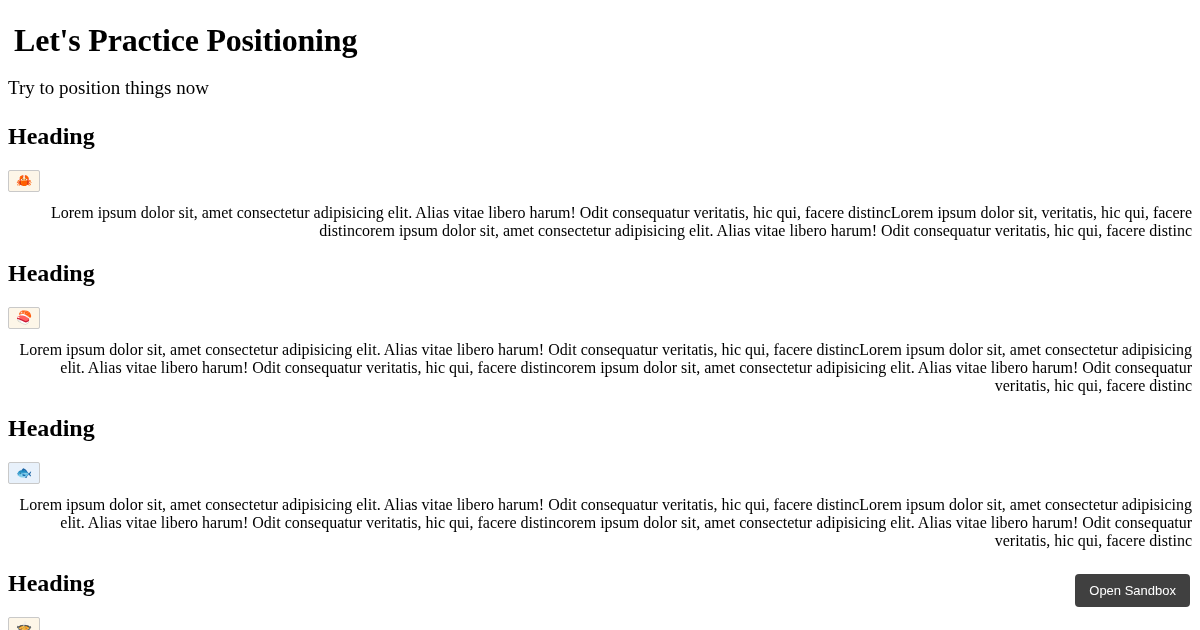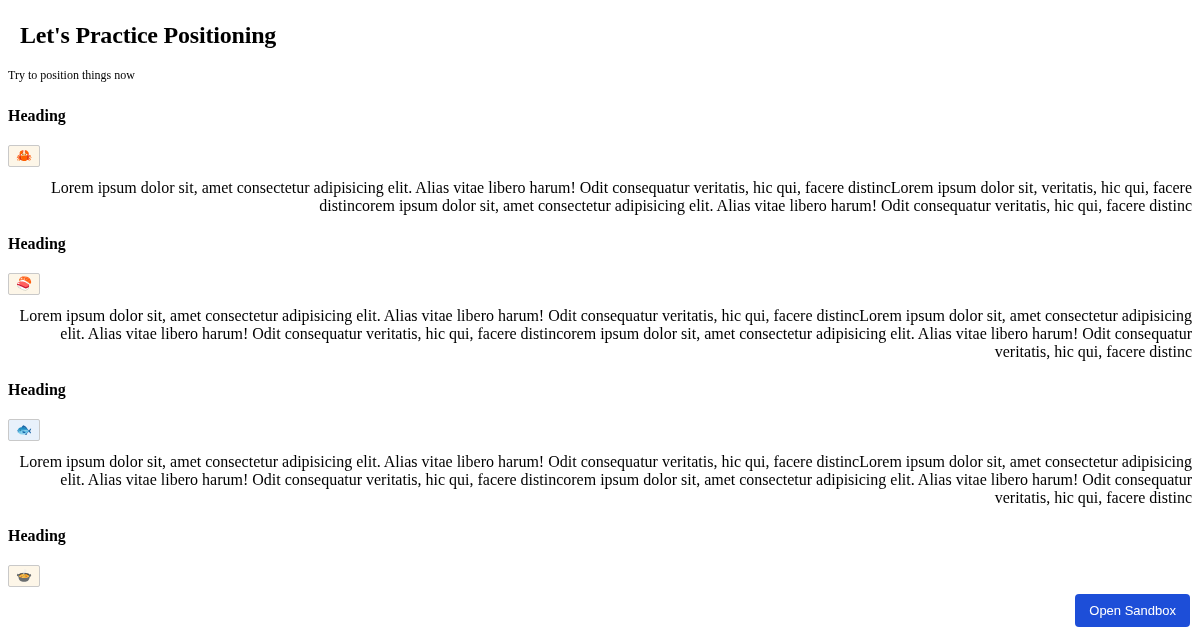--- a/index.html
+++ b/index.html
@@ -15,32 +15,32 @@
     color: #000000;
   }
   .page {
     padding: 8px;
     box-sizing: border-box;
     position: relative;
     width: 1200px;
     height: 630px;
   }
   h1.title {
-    font-size: 24px;
+    font-size: 32px;
     line-height: 1.15;
     font-weight: bold;
-    margin: 14px 0 18px 12px;
+    margin: 14px 0 18px 6px;
     letter-spacing: -0.2px;
   }
   p.subtitle {
-    font-size: 12px;
+    font-size: 19px;
     margin: 0 0 24px 0;
   }
   h2.heading {
-    font-size: 16px;
+    font-size: 24px;
     font-weight: bold;
     margin: 20px 0 20px 0;
   }
   .thumb {
     width: 32px;
     height: 22px;
     border: 1px solid #c9c9c9;
     border-radius: 2px;
     background: #fdf6e8;
     display: flex;
@@ -56,22 +56,22 @@
   p.para {
     font-size: 16px;
     line-height: 18px;
     margin: 0 0 6px 0;
     text-align: right;
   }
   .section { margin-bottom: 8px; }
   .sandbox-btn {
     position: absolute;
     right: 10px;
-    bottom: 3px;
-    background: #1d4ed8;
+    bottom: 23px;
+    background: #404040;
     color: #ffffff;
     font-family: "Liberation Sans", sans-serif;
     font-size: 13px;
     padding: 9px 14px;
     border-radius: 4px;
     border: none;
     cursor: pointer;
     white-space: nowrap;
   }
 </style>

